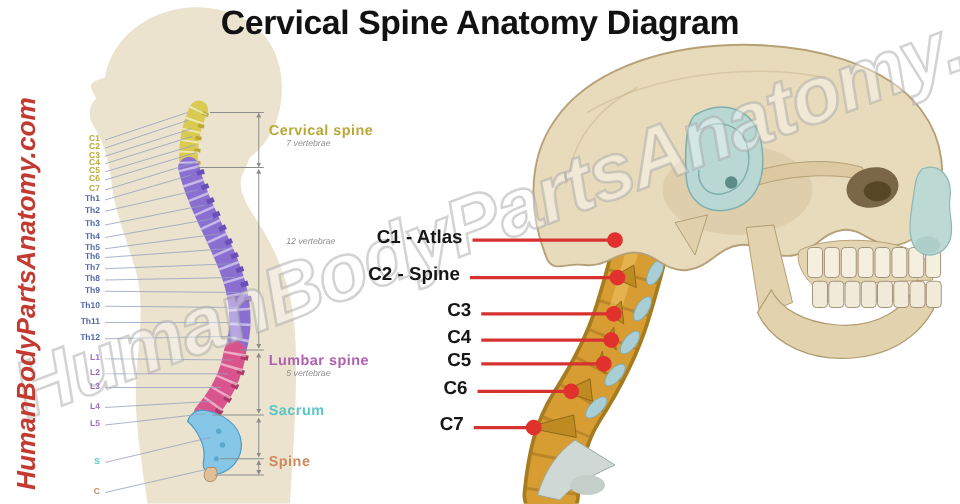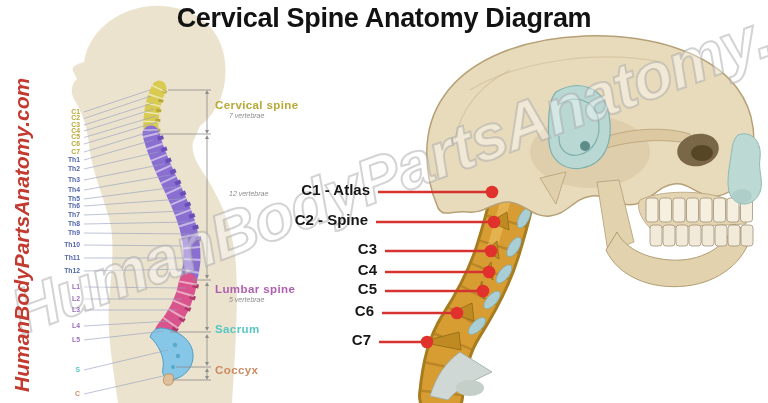--- a/index.html
+++ b/index.html
@@ -224,21 +224,21 @@
   <div class="sec-sub">12 vertebrae</div>
 </div>
 <div class="sec-label" style="top:283px">
   <div class="sec-main" style="color: rgb(176, 95, 176);">Lumbar spine</div>
   <div class="sec-sub">5 vertebrae</div>
 </div>
 <div class="sec-label" style="top:323px">
   <div class="sec-main" style="color: rgb(88, 199, 195);">Sacrum</div>
 </div>
 <div class="sec-label" style="top:364px">
-  <div class="sec-main" style="color: rgb(204, 138, 98);">Coccyx</div>
+  <div class="sec-main" style="color: rgb(204, 138, 98);">Spine</div>
 </div>
 
 <div class="v-label" style="top: 107.5px; color: rgb(184, 168, 53);">C1</div>
 <div class="v-label" style="top: 114px; color: rgb(184, 168, 53);">C2</div>
 <div class="v-label" style="top: 120.5px; color: rgb(184, 168, 53);">C3</div>
 <div class="v-label" style="top: 126.5px; color: rgb(184, 168, 53);">C4</div>
 <div class="v-label" style="top: 133px; color: rgb(184, 168, 53);">C5</div>
 <div class="v-label" style="top: 139.5px; color: rgb(184, 168, 53);">C6</div>
 <div class="v-label" style="top: 147.5px; color: rgb(184, 168, 53);">C7</div>
 <div class="v-label" style="top: 155.5px; color: rgb(81, 102, 168);">Th1</div>

